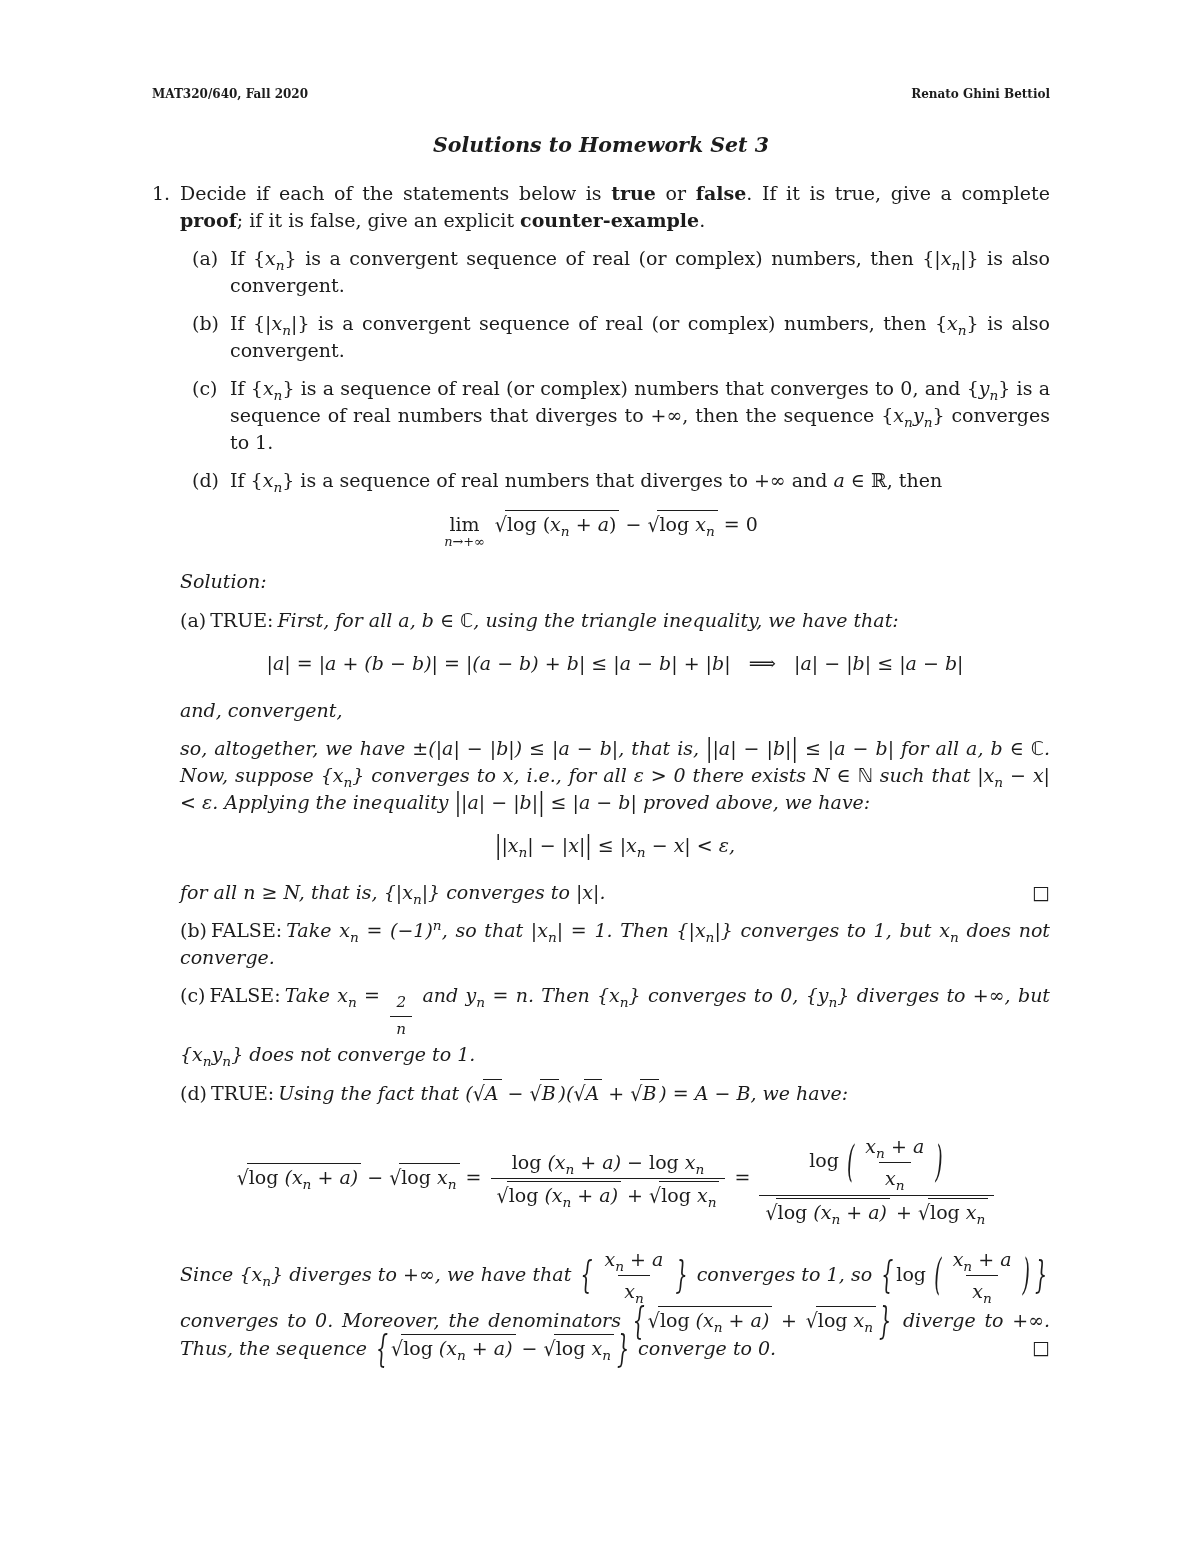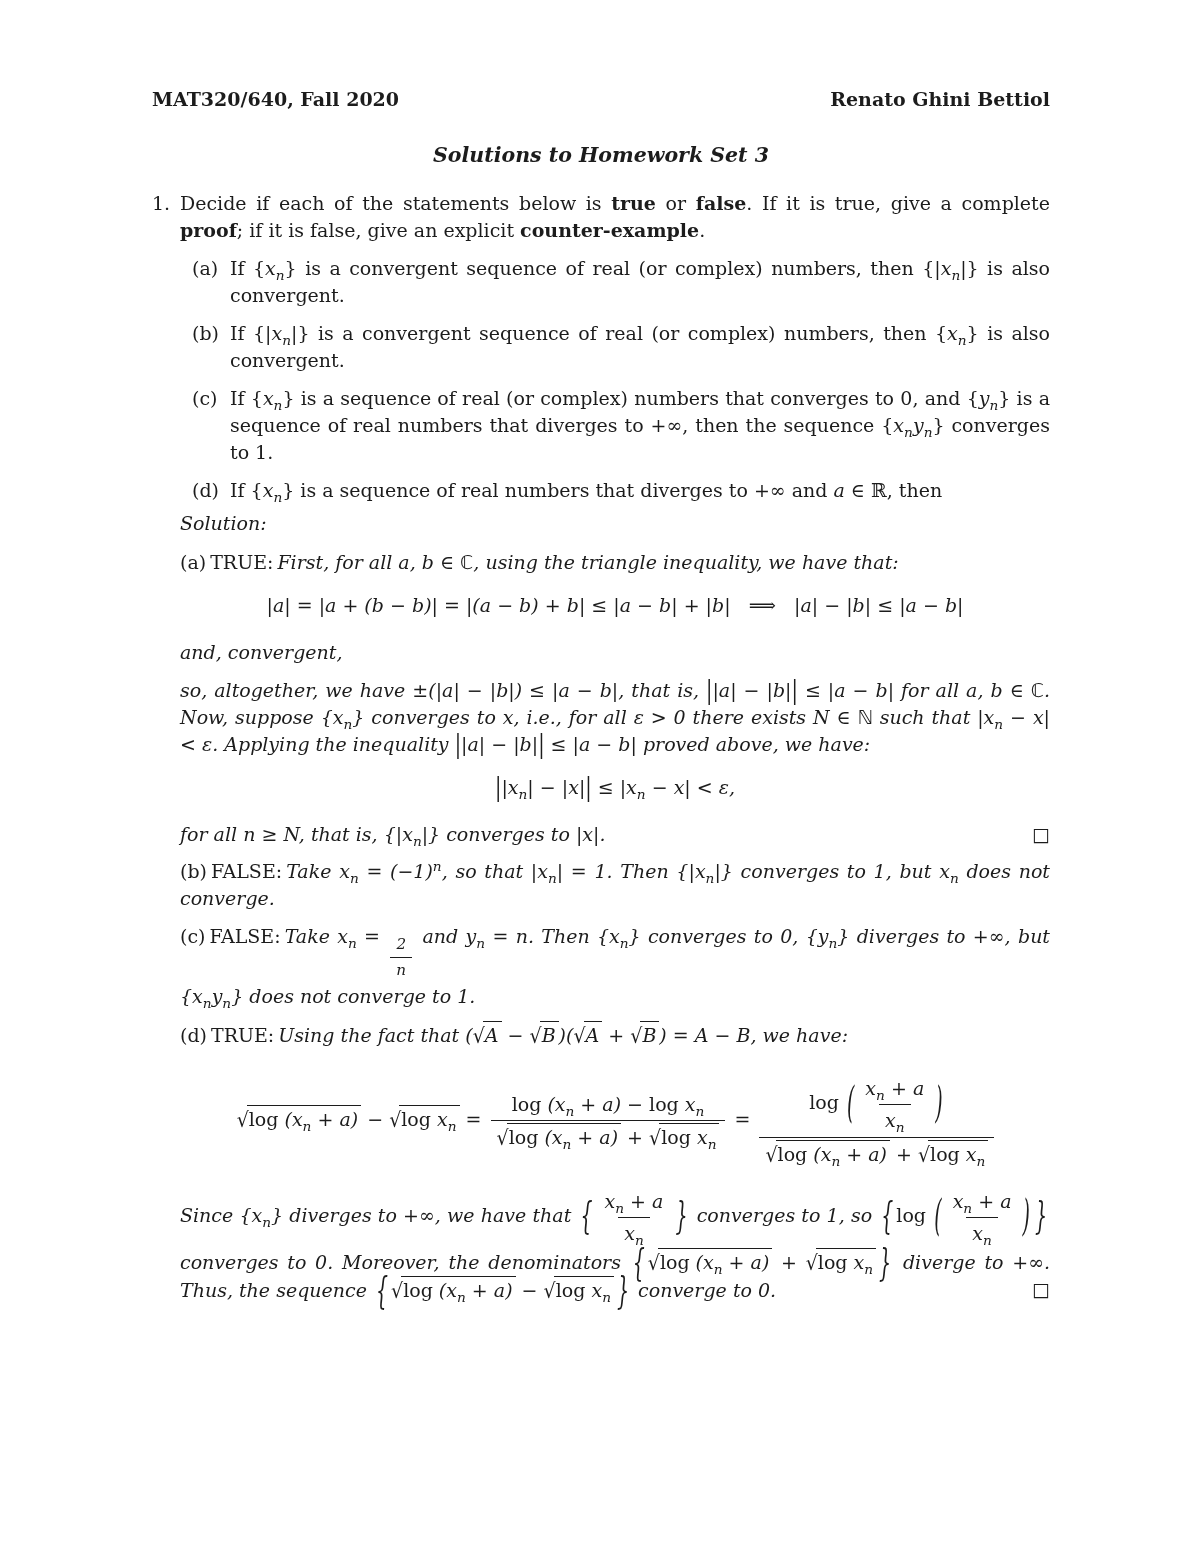--- a/index.html
+++ b/index.html
@@ -4,21 +4,21 @@
 <style>
   * { box-sizing: border-box; }
   html, body { margin: 0; padding: 0; }
   body {
     width: 1200px; height: 1553px; overflow: hidden;
     background: #ffffff; color: #1c1c1c;
     font-family: "DejaVu Serif", "DejaVu Sans", "Liberation Serif", serif;
   }
   .page { padding: 86px 150px 40px 152px; font-size: 19px; line-height: 1.42; }
 
-  .hdr { display: flex; justify-content: space-between; font-weight: 700; font-size: 19px; }
+  .hdr { display: flex; justify-content: space-between; font-weight: 700; font-size: 12px; }
   .title { text-align: center; font-weight: 700; font-size: 20.5px; margin: 28px 0 20px; font-style: italic; }
 
   .prow { display: flex; }
   .pnum { width: 28px; flex: none; }
   .ptext { flex: 1; text-align: justify; }
 
   .items { margin-left: 40px; margin-top: 10px; }
   .item { display: flex; margin-top: 11px; }
   .ilab { width: 38px; flex: none; }
   .itext { flex: 1; text-align: justify; }
@@ -88,20 +88,24 @@
       <div class="item">
         <span class="ilab">(c)</span>
         <div class="itext">If {<i>x<sub>n</sub></i>} is a sequence of real (or complex) numbers that converges to 0, and {<i>y<sub>n</sub></i>} is a sequence of real numbers that diverges to +∞, then the sequence {<i>x<sub>n</sub>y<sub>n</sub></i>} converges to 1.</div>
       </div>
       <div class="item">
         <span class="ilab">(d)</span>
         <div class="itext">If {<i>x<sub>n</sub></i>} is a sequence of real numbers that diverges to +∞ and <i>a</i> ∈ ℝ, then</div>
       </div>
     </div>
 
+    <div class="deq"><span class="mlim">
+          <span class="mtop">lim</span>
+          <span class="msub"><i>n</i>→+∞</span>
+        </span><span class="sq"><span class="rad">√</span><span class="ov"><span class="rm">log</span> (<i>x<sub>n</sub></i> + <i>a</i>)</span></span> − <span class="sq"><span class="rad">√</span><span class="ov"><span class="rm">log</span> <i>x<sub>n</sub></i></span></span> = 0</div>
   </div>
 
   <div class="sol">
     <div class="sol-head">Solution:</div>
 
     <div class="spart">
       <p class="sp just"><span class="slab">(a)</span><span class="verdict">TRUE:</span><span>First, for all <i>a</i>, <i>b</i> ∈ ℂ, using the triangle inequality, we have that:</span></p>
       <div class="deq">|<i>a</i>| = |<i>a</i> + (<i>b</i> − <i>b</i>)| = |(<i>a</i> − <i>b</i>) + <i>b</i>| ≤ |<i>a</i> − <i>b</i>| + |<i>b</i>| &nbsp;&nbsp;⟹&nbsp;&nbsp; |<i>a</i>| − |<i>b</i>| ≤ |<i>a</i> − <i>b</i>|</div>
       <p class="sp">and, convergent,</p>
       <p class="sp just">so, altogether, we have ±(|<i>a</i>| − |<i>b</i>|) ≤ |<i>a</i> − <i>b</i>|, that is, <span class="bb">|</span>|<i>a</i>| − |<i>b</i>|<span class="bb">|</span> ≤ |<i>a</i> − <i>b</i>| for all <i>a</i>, <i>b</i> ∈ ℂ. Now, suppose {<i>x<sub>n</sub></i>} converges to <i>x</i>, i.e., for all <i>ε</i> &gt; 0 there exists <i>N</i> ∈ ℕ such that |<i>x<sub>n</sub></i> − <i>x</i>| &lt; <i>ε</i>. Applying the inequality <span class="bb">|</span>|<i>a</i>| − |<i>b</i>|<span class="bb">|</span> ≤ |<i>a</i> − <i>b</i>| proved above, we have:</p>

